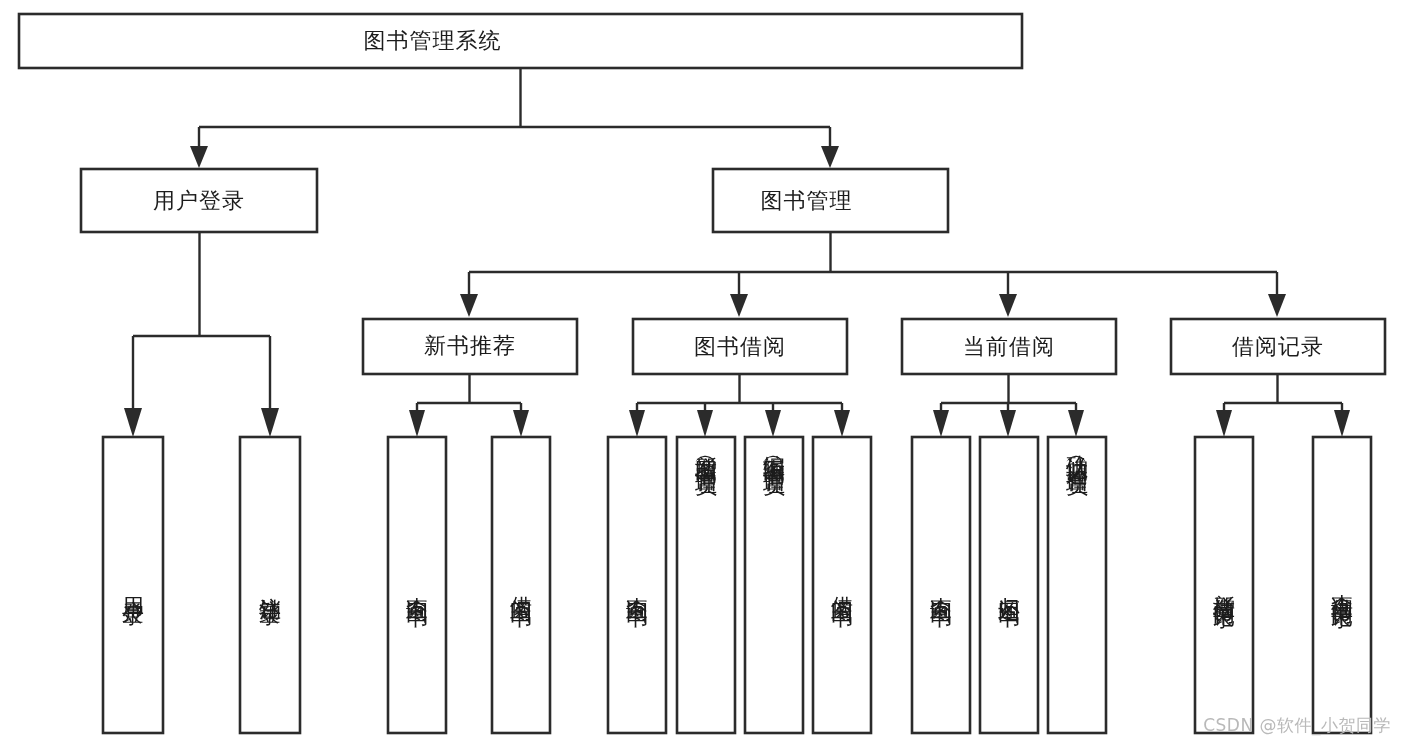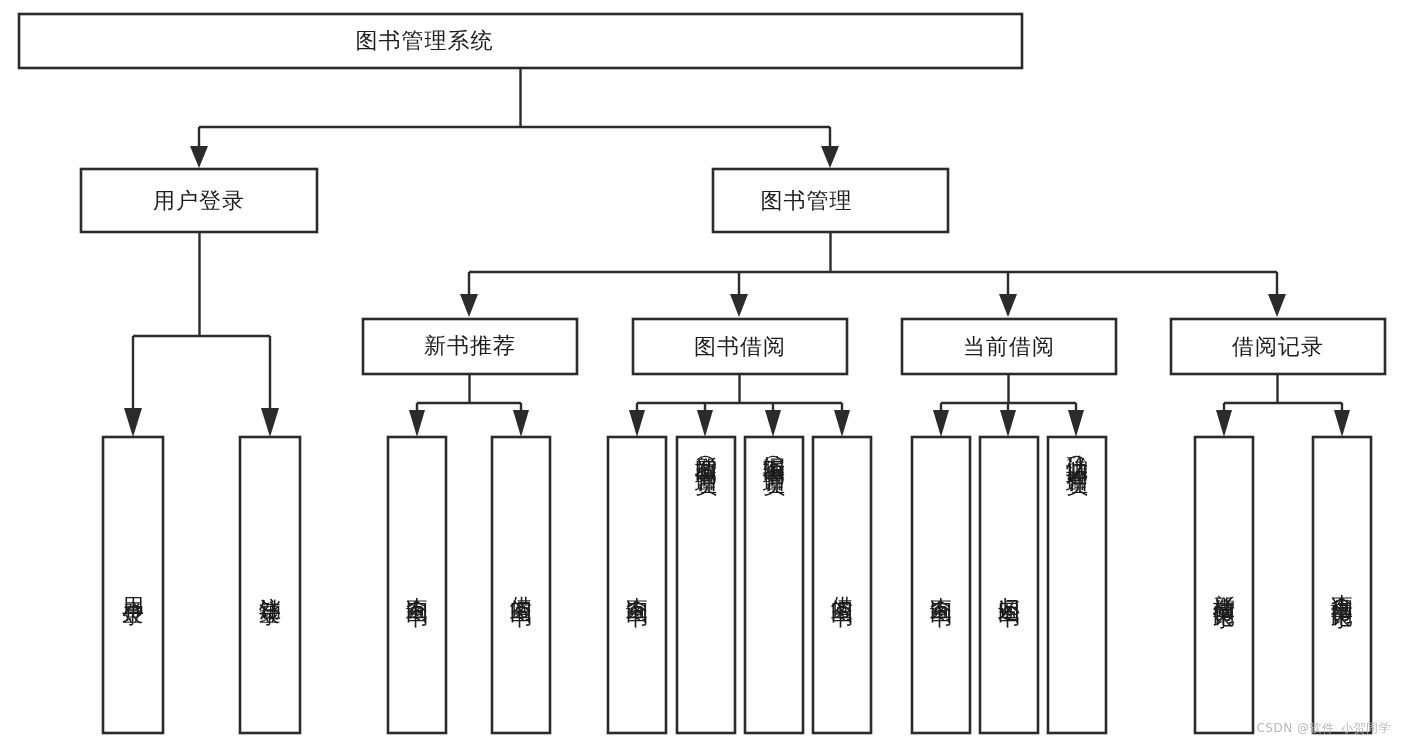--- a/index.html
+++ b/index.html
@@ -72,21 +72,21 @@
     font-size: 22px;
     color: #1c1c1c;
     white-space: nowrap;
     letter-spacing: 1px;
   }
   #watermark {
     position: absolute;
     right: 14px;
     bottom: 10px;
     font-family: "DejaVu Sans", "Liberation Sans", sans-serif;
-    font-size: 12px;
+    font-size: 17px;
     color: #b9b9b9;
     letter-spacing: 0.5px;
     white-space: nowrap;
     pointer-events: none;
   }
 </style>
 </head>
 <body>
 
 <div id="diagram-root">
@@ -191,21 +191,21 @@
 
       <rect class="node-box" x="912" y="437" width="58" height="296"></rect>
       <rect class="node-box" x="980" y="437" width="58" height="296"></rect>
       <rect class="node-box" x="1048" y="437" width="58" height="296"></rect>
 
       <rect class="node-box" x="1195" y="437" width="58" height="296"></rect>
       <rect class="node-box" x="1313" y="437" width="58" height="296"></rect>
     </g>
   </svg>
 
-  <div class="hlabel-wrap" style="left:20px; top:14px; width:809px; height:54px;border-radius:19px;">
+  <div class="hlabel-wrap" style="left:28px; top:14px; width:809px; height:54px;border-radius:19px;">
     <span class="hlabel-text">图书管理系统</span>
   </div>
 
   <div class="hlabel-wrap" style="left:81px; top:169px; width:236px; height:63px;">
     <span class="hlabel-text">用户登录</span>
   </div>
 
   <div class="hlabel-wrap" style="left:713px; top:169px; width:187px; height:63px;">
     <span class="hlabel-text">图书管理</span>
   </div>

